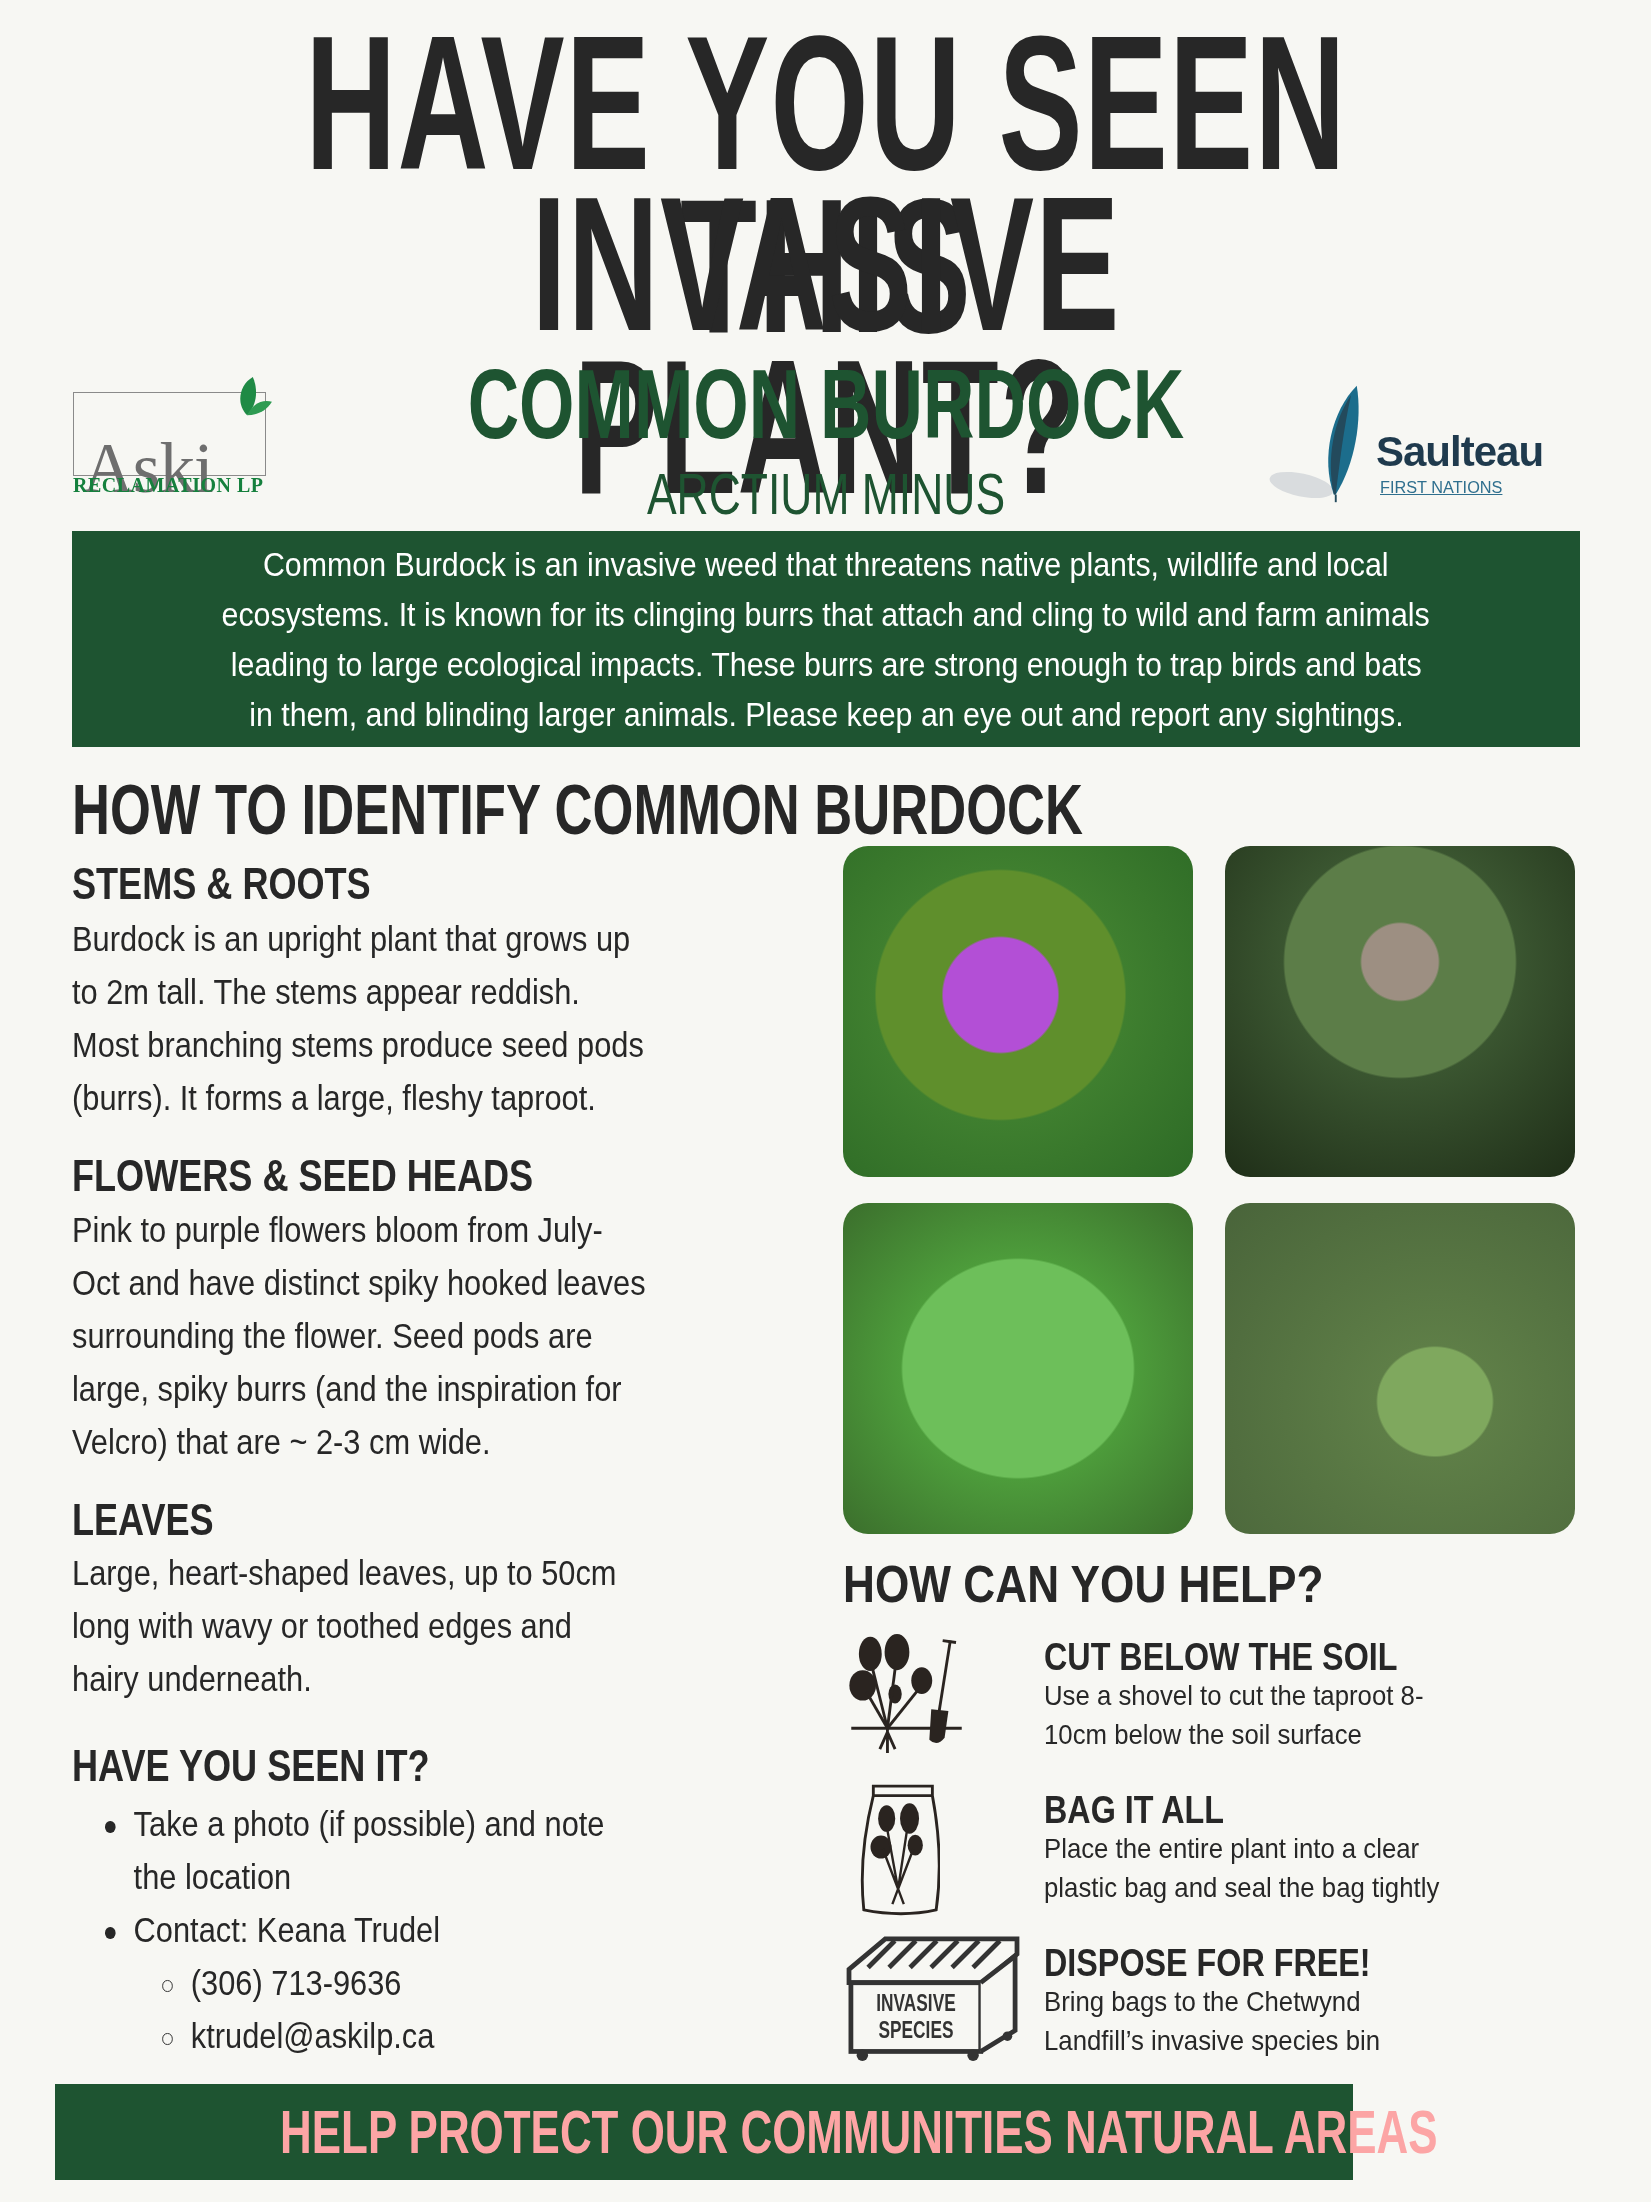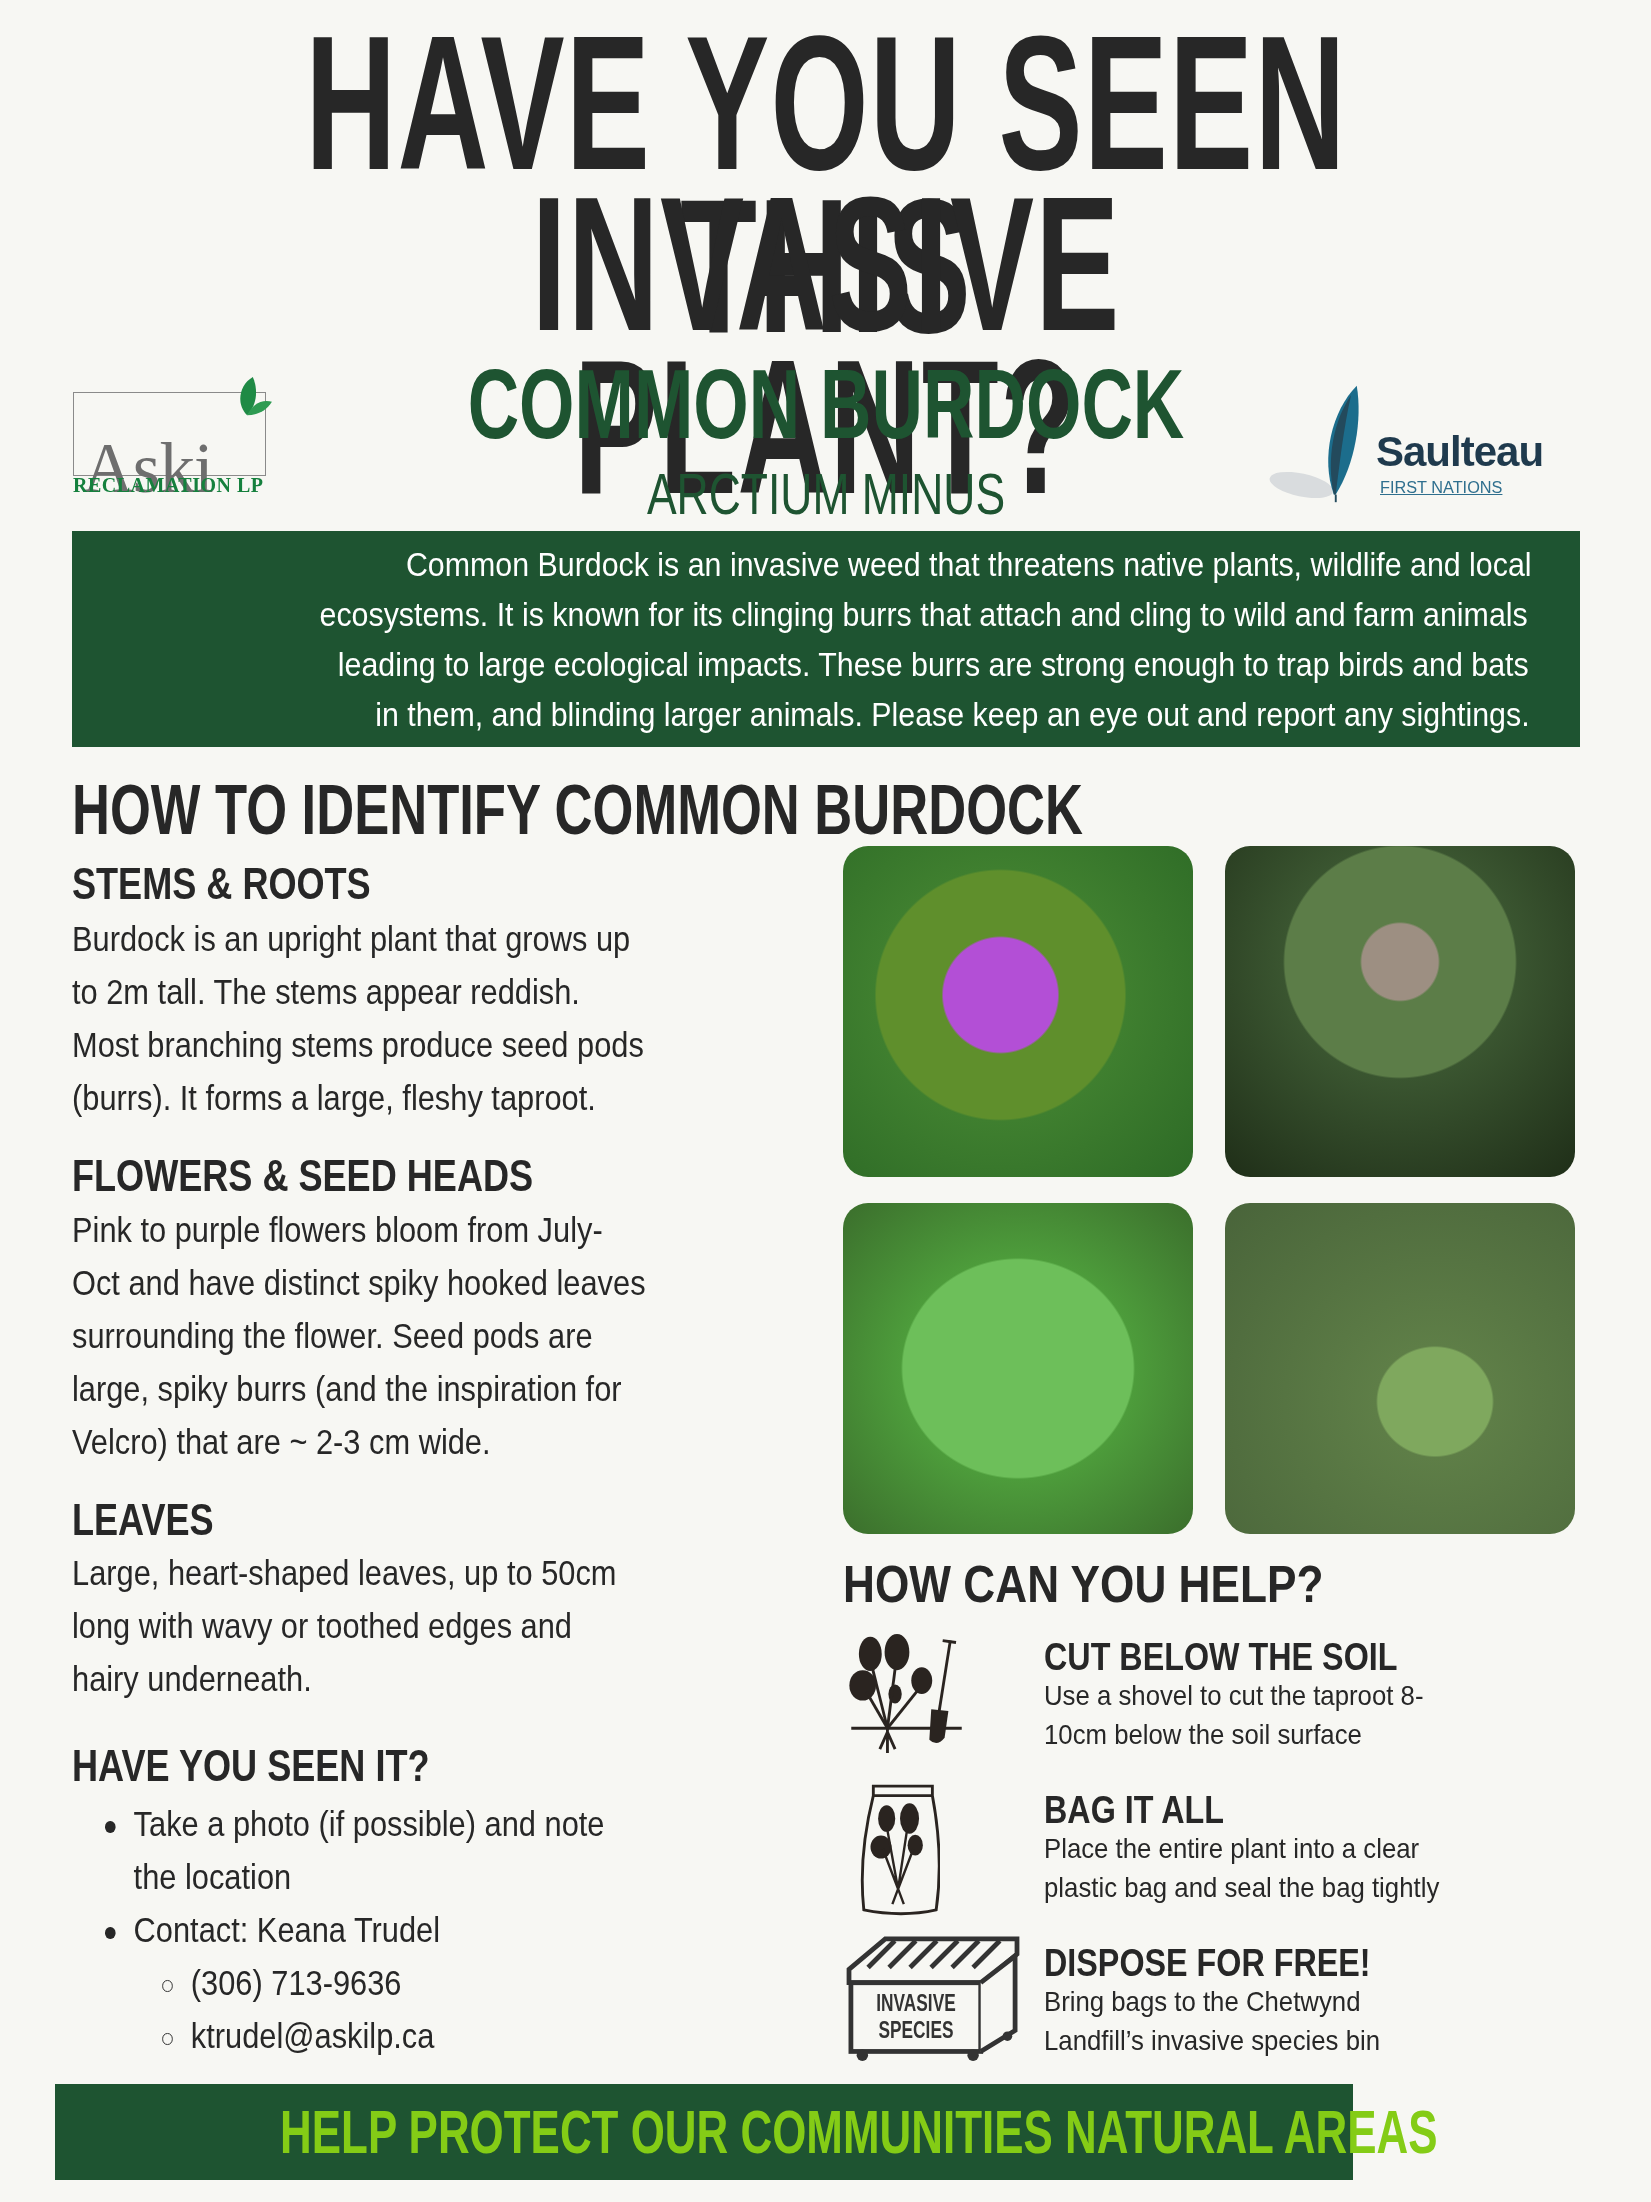--- a/index.html
+++ b/index.html
@@ -34,21 +34,21 @@
   .aski-leaf { left:153px; top:-15.3px; }
   .aski-sub { left:0; top:84px; font-family:Liberation Serif, serif; font-size:20px; color:#15803d; font-weight:bold; letter-spacing:0.5px; }
 
   .saulteau { left:1263px; top:382px; width:306px; height:124px; }
   .saulteau-word { left:113px; top:46px; font-size:42px; font-weight:bold; color:#1f3a4d; letter-spacing:-1px; }
   .saulteau-sub { left:117px; top:96px; font-size:16.3px; color:#2f6f8e;text-decoration:underline; }
 
   
   .intro {
     left:72px; top:531px; width:1508px; height:216px; background:#1e5431; color:#fff;
-    box-sizing:border-box; text-align:right; font-size:33px; line-height:50px; padding-top:8.6px;
+    box-sizing:border-box; text-align:center; font-size:33px; line-height:50px; padding-top:8.6px;
   }
   .intro span { display:inline-block; transform:scaleX(0.92); transform-origin:center; white-space:nowrap; }
 
   
   .h-identify { left:72px; top:772px; font-weight:bold; font-size:71px; line-height:75px; transform:scaleX(0.74); transform-origin:left top; white-space:nowrap; }
   .sub-h { font-weight:bold; font-size:44px; line-height:48px; transform:scaleX(0.82); transform-origin:left top; white-space:nowrap; }
   .para { font-size:35px; line-height:53px; white-space:nowrap; transform:scaleX(0.88); transform-origin:left top; }
 
   .ul-list { left:105px; top:1797px; font-size:35px; line-height:53px; transform:scaleX(0.88); transform-origin:left top; white-space:nowrap; }
   .bullet { display:inline-block; width:11.5px; height:11.5px; border-radius:50%; background:#272727; vertical-align:middle; margin-right:21px; }
@@ -60,21 +60,21 @@
   #p2 { left:1225px; top:846px; width:350px; height:331px; background:radial-gradient(circle at 50% 35%, #9d8f82 0 38px, #5c7d48 40px 115px, #3a5530 117px, #1f2e18 100%); }
   #p3 { left:843px; top:1203px; width:350px; height:331px; background:radial-gradient(ellipse at 50% 50%, #6dbf5a 0 115px, #4d9c3b 117px, #3b6e2c 100%); }
   #p4 { left:1225px; top:1203px; width:350px; height:331px; background:radial-gradient(ellipse at 60% 60%, #7fa85e 0 57px, #5e7e47 59px, #49643a 100%); }
 
   
   .h-help { left:843px; top:1556px; font-weight:bold; font-size:52px; line-height:57px; transform:scaleX(0.85); transform-origin:left top; white-space:nowrap; }
   .help-item-title { font-weight:bold; font-size:38px; line-height:42px; transform:scaleX(0.85); transform-origin:left top; white-space:nowrap; }
   .help-item-body { font-size:28px; line-height:39px; transform:scaleX(0.92); transform-origin:left top; white-space:nowrap; }
 
   
-  .footer { left:55px; top:2084px; width:1298px; height:96px; background:#1e5431; color:#84cc16; text-align:center; }
+  .footer { left:55px; top:2084px; width:1298px; height:96px; background:#1e5431; color:#fca5a5; text-align:center; }
   .footer span { display:inline-block; font-weight:bold; font-size:61px; line-height:96px; transform:scaleX(0.72); transform-origin:center; white-space:nowrap; }
 </style>
 </head>
 <body>
 
 <div class="abs title-line" id="t1">HAVE YOU SEEN THIS</div>
 <div class="abs title-line" id="t2">INVASIVE PLANT?</div>
 
 <div class="abs aski">
   <div class="abs aski-box"></div>

